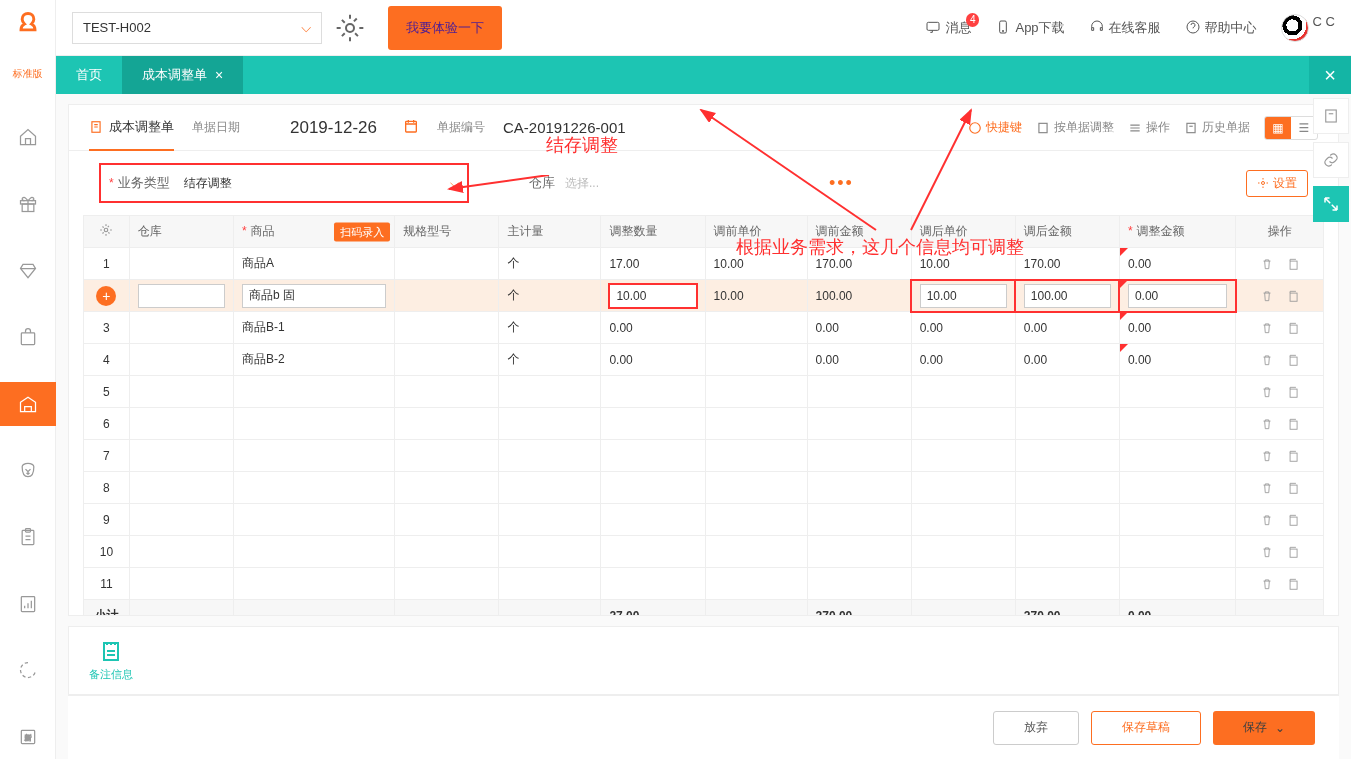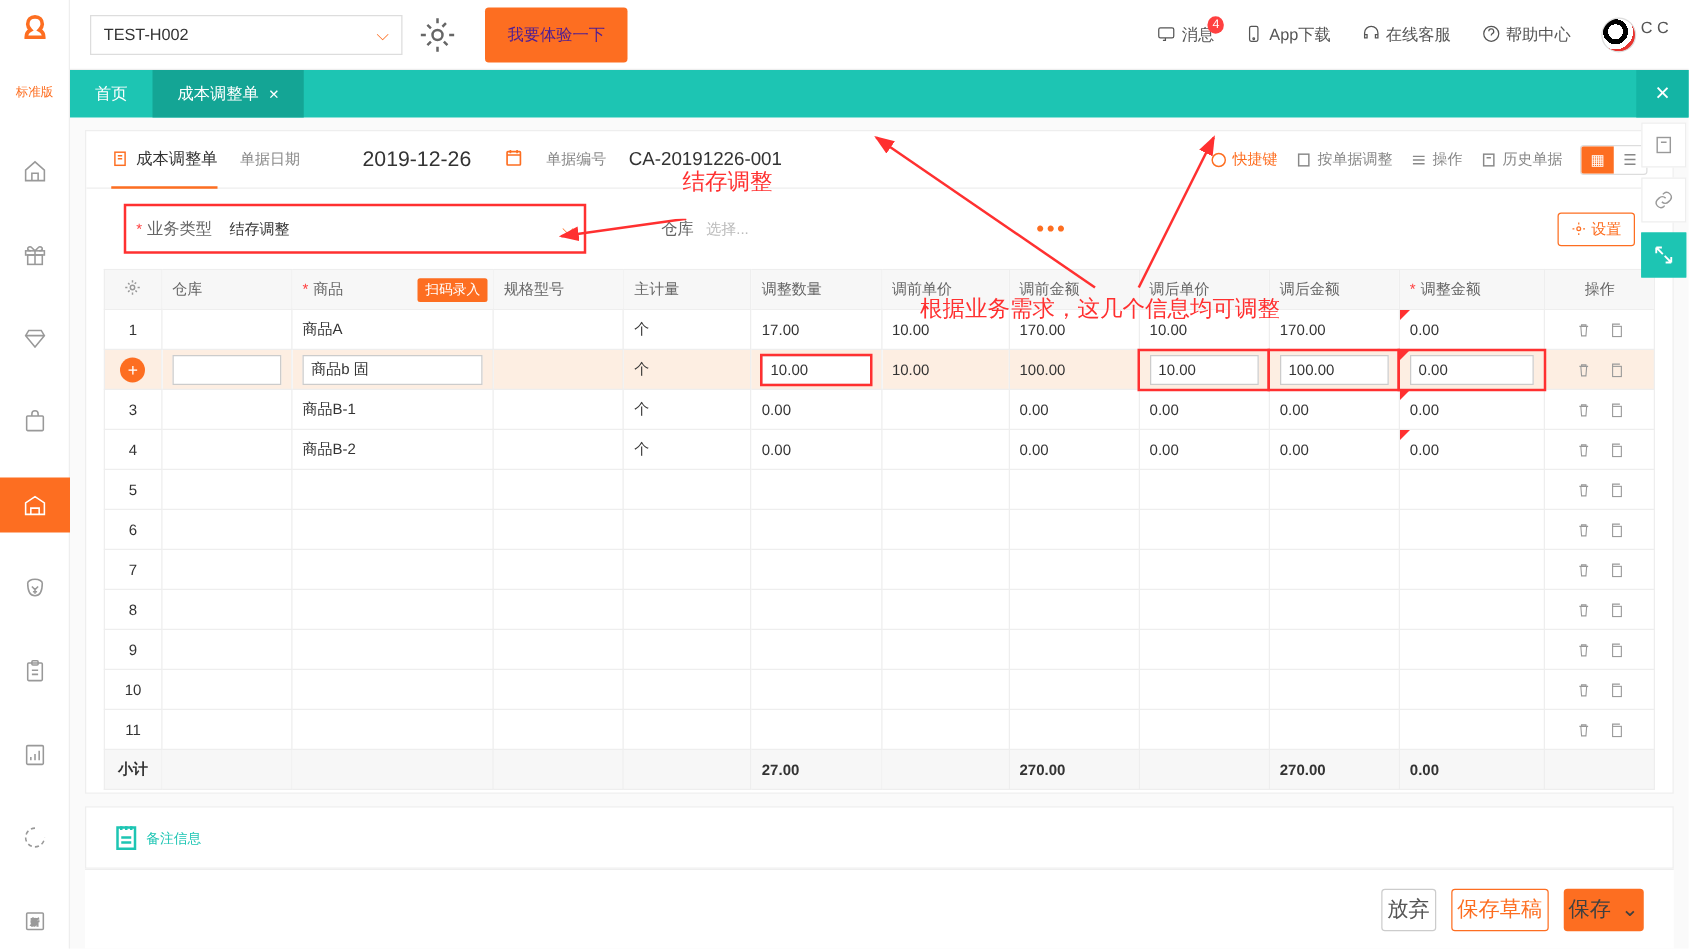--- a/index.html
+++ b/index.html
@@ -92,27 +92,27 @@
 .redbox-q { outline: 2px solid #ff3030; outline-offset: -1px; }
 .redbox-grp { outline: 2px solid #ff3030; outline-offset: -1px; }
 .op-icons { display:flex; gap:12px; justify-content:center; color:#999; }
 .op-icons svg { width:14px; height:14px; cursor:pointer; }
 .red-tri::before { content:''; position:absolute; left:0; top:0; border-top:8px solid #ff3030; border-right:8px solid transparent; }
 td.rel { position:relative; }
 tfoot td { background:#f7f7f7; font-weight:bold; }
 
 
 .remarks { background:#fff; border:1px solid #eee; margin-top:10px; padding: 12px 20px; display:flex; align-items:center; gap:20px; }
-.remarks-ico { display:flex; flex-direction:row; align-items:center; color:#1dc5b3; font-size:11px; gap:4px; }
+.remarks-ico { display:flex; flex-direction:column; align-items:center; color:#1dc5b3; font-size:11px; gap:4px; }
 .remarks-ico svg { width:24px; height:24px; }
 .remarks-inp { flex:1; color:#bbb; font-size:13px; }
 
 
 .footer { height:64px; border-top:1px solid #eee; display:flex; align-items:center; justify-content:flex-end; padding:0 24px; gap:12px; background:#fff; }
-.btn { height:34px; padding:0 4px; border-radius:3px; font-size:17px; cursor:pointer; display:flex; align-items:center; }
+.btn { height:34px; padding:0 30px; border-radius:3px; font-size:12px; cursor:pointer; display:flex; align-items:center; }
 .btn-plain { border:1px solid #ccc; background:#fff; color:#555; }
 .btn-outline { border:1px solid #fd6e21; background:#fff; color:#fd6e21; }
 .btn-primary { border:none; background:#fd6e21; color:#404040; }
 .btn-primary .chev { margin-left:8px; }
 
 
 .right-rail { position:absolute; right:0; top: 98px; width: 38px; display:flex; flex-direction:column; gap:8px; }
 .right-rail div { width:36px; height:36px; background:#fff; border:1px solid #eee; display:flex; align-items:center; justify-content:center; color:#999; cursor:pointer; }
 .right-rail div.on { background:#1dc5b3; color:#fff; border-color:#1dc5b3; }
 

